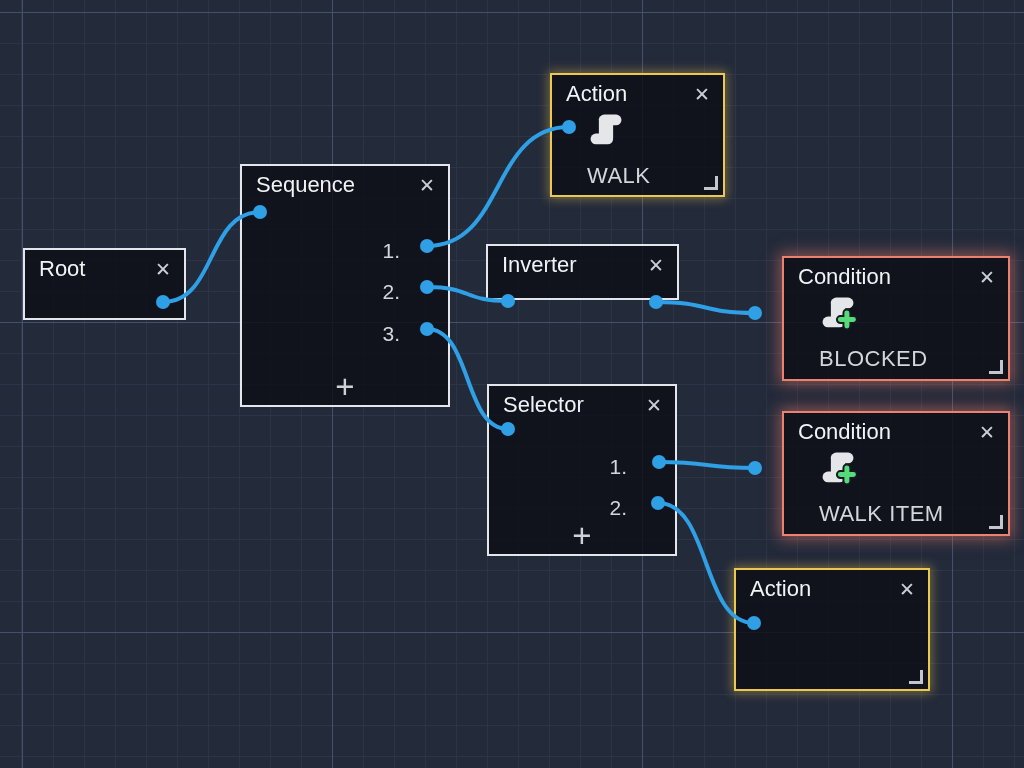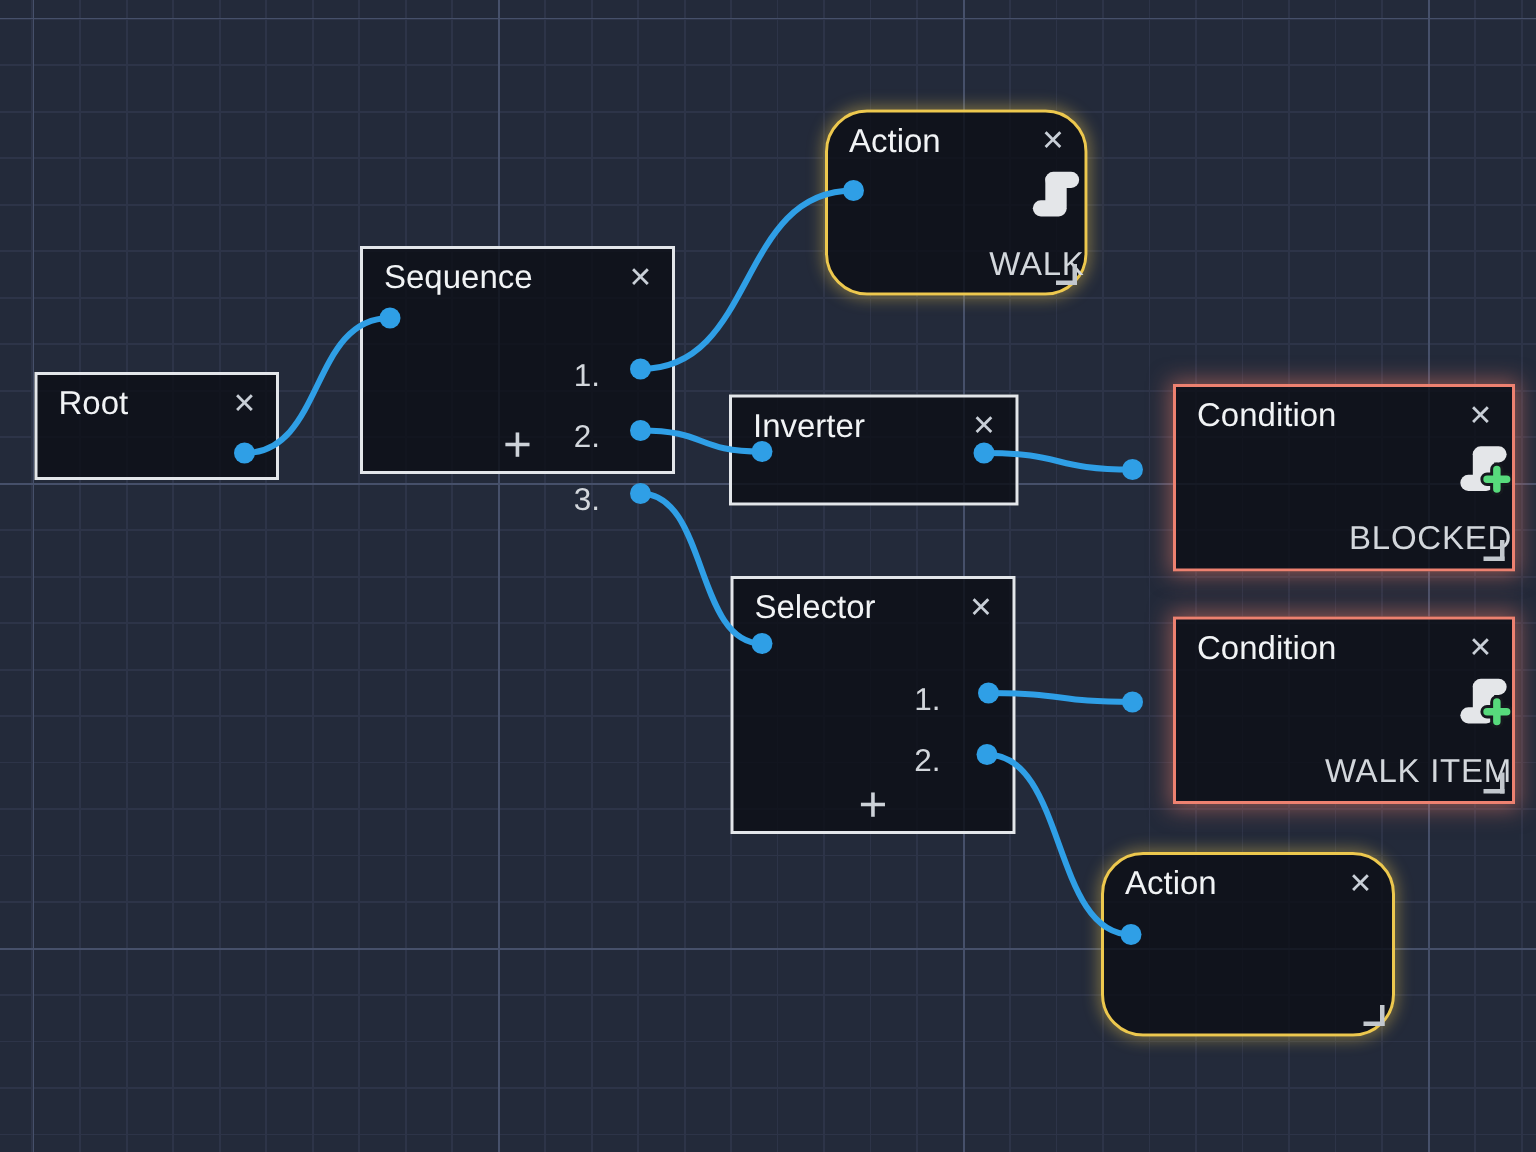--- a/index.html
+++ b/index.html
@@ -17,42 +17,43 @@
       repeating-linear-gradient(90deg,  #2d3448 0 1px, transparent 1px 31px),
       repeating-linear-gradient(180deg, #2d3448 0 1px, transparent 1px 31px);
     background-position:22px 0, 0 12px, 22px 0, 0 12px;
   }
   .gnode{
     position:absolute;box-sizing:border-box;z-index:1;
     background:rgba(12,15,22,0.82);
     border:2px solid #e3e6ea;
     cursor:grab;
   }
-  .gnode.yellow{border-color:#edc84e;box-shadow:0 0 10px 2px rgba(238,200,80,0.40);border-radius:28px;}
+  .gnode.yellow{border-color:#edc84e;box-shadow:0 0 10px 2px rgba(238,200,80,0.40);}
   .gnode.red{border-color:#ed8170;box-shadow:0 0 14px 3px rgba(240,125,105,0.50);margin-left:48px;}
   .node-header{
     display:flex;justify-content:space-between;align-items:flex-start;
     padding:6px 13px 0 14px;
   }
   .node-title{font-size:22px;color:#f1f3f5;line-height:26px;white-space:nowrap;}
   .node-close{
     font-size:19px;color:#c9cfd7;line-height:24px;margin-top:2px;cursor:pointer;
   }
   .port-label{
     position:absolute;right:48px;transform:translateY(-50%);
     font-size:21px;color:#d3d7dc;
   }
   .add-btn{
     position:absolute;left:50%;bottom:0;transform:translateX(-50%);
     font-size:33px;font-weight:400;color:#cdd2d8;line-height:36px;cursor:pointer;
   }
   .leaf-body{
     position:absolute;top:36px;left:0;right:0;
-    display:flex;flex-direction:column;align-items:flex-end;gap:14px;
+    display:flex;flex-direction:column;align-items:flex-start;gap:14px;
     pointer-events:none;
+    padding-left:35px;
   }
   .scroll-svg{width:38px;height:38px;flex:0 0 auto;}
   .leaf-label{font-size:22px;color:#d3d7dc;letter-spacing:0.5px;line-height:26px;white-space:nowrap;}
   .resize-handle{
     position:absolute;right:5px;bottom:5px;width:11px;height:11px;
     border-right:3px solid #c2c7cd;border-bottom:3px solid #c2c7cd;
     cursor:nwse-resize;
   }
   #wires{position:absolute;inset:0;z-index:2;pointer-events:none;}
 </style>
@@ -61,21 +62,21 @@
 
 <div id="canvas">
 
   <div class="gnode plain" style="left: 23px; top: 248px; width: 163px; height: 72px;">
     <div class="node-header">
       <span class="node-title">Root</span>
       <span class="node-close">✕</span>
     </div>
   </div>
 
-  <div class="gnode plain" style="left: 240px; top: 164px; width: 210px; height: 152px; text-align: center;">
+  <div class="gnode plain" style="left: 240px; top: 164px; width: 210px; height: 243px; text-align: center;">
     <div class="node-header">
       <span class="node-title">Sequence</span>
       <span class="node-close">✕</span>
     </div>
     <span class="port-label" style="top: 85px;">1.</span>
     <span class="port-label" style="top: 126px;">2.</span>
     <span class="port-label" style="top: 168px;">3.</span>
     <div class="add-btn">+</div>
   </div>
 
@@ -94,21 +95,21 @@
         <g class="icon-plus" style="display: none;">
           <path d="M23.5 16 v11 M18 21.5 h11" stroke="#16191f" stroke-width="7.5" stroke-linecap="round" fill="none"></path>
           <path d="M23.5 16 v11 M18 21.5 h11" stroke="#57da7c" stroke-width="4.2" stroke-linecap="round" fill="none"></path>
         </g>
       </svg>
       <div class="leaf-label">WALK</div>
     </div>
     <div class="resize-handle"></div>
   </div>
 
-  <div class="gnode plain" style="left: 486px; top: 263px; width: 193px; height: 74px;">
+  <div class="gnode plain" style="left: 486px; top: 244px; width: 193px; height: 56px;">
     <div class="node-header">
       <span class="node-title">Inverter</span>
       <span class="node-close">✕</span>
     </div>
   </div>
 
   <div class="gnode red leaf" style="left: 734px; top: 256px; width: 228px; height: 125px;">
     <div class="node-header">
       <span class="node-title">Condition</span>
       <span class="node-close">✕</span>

